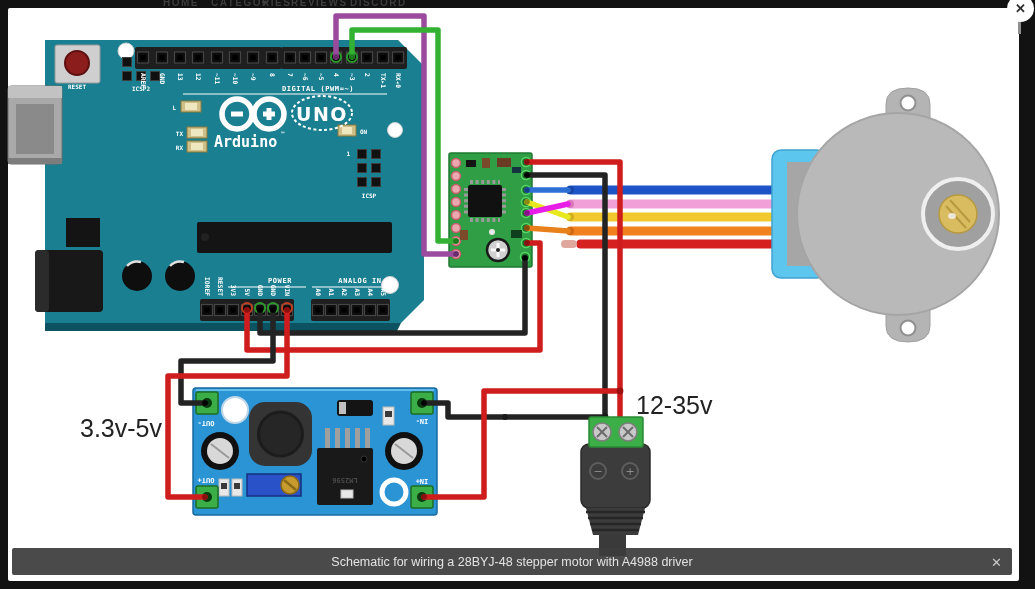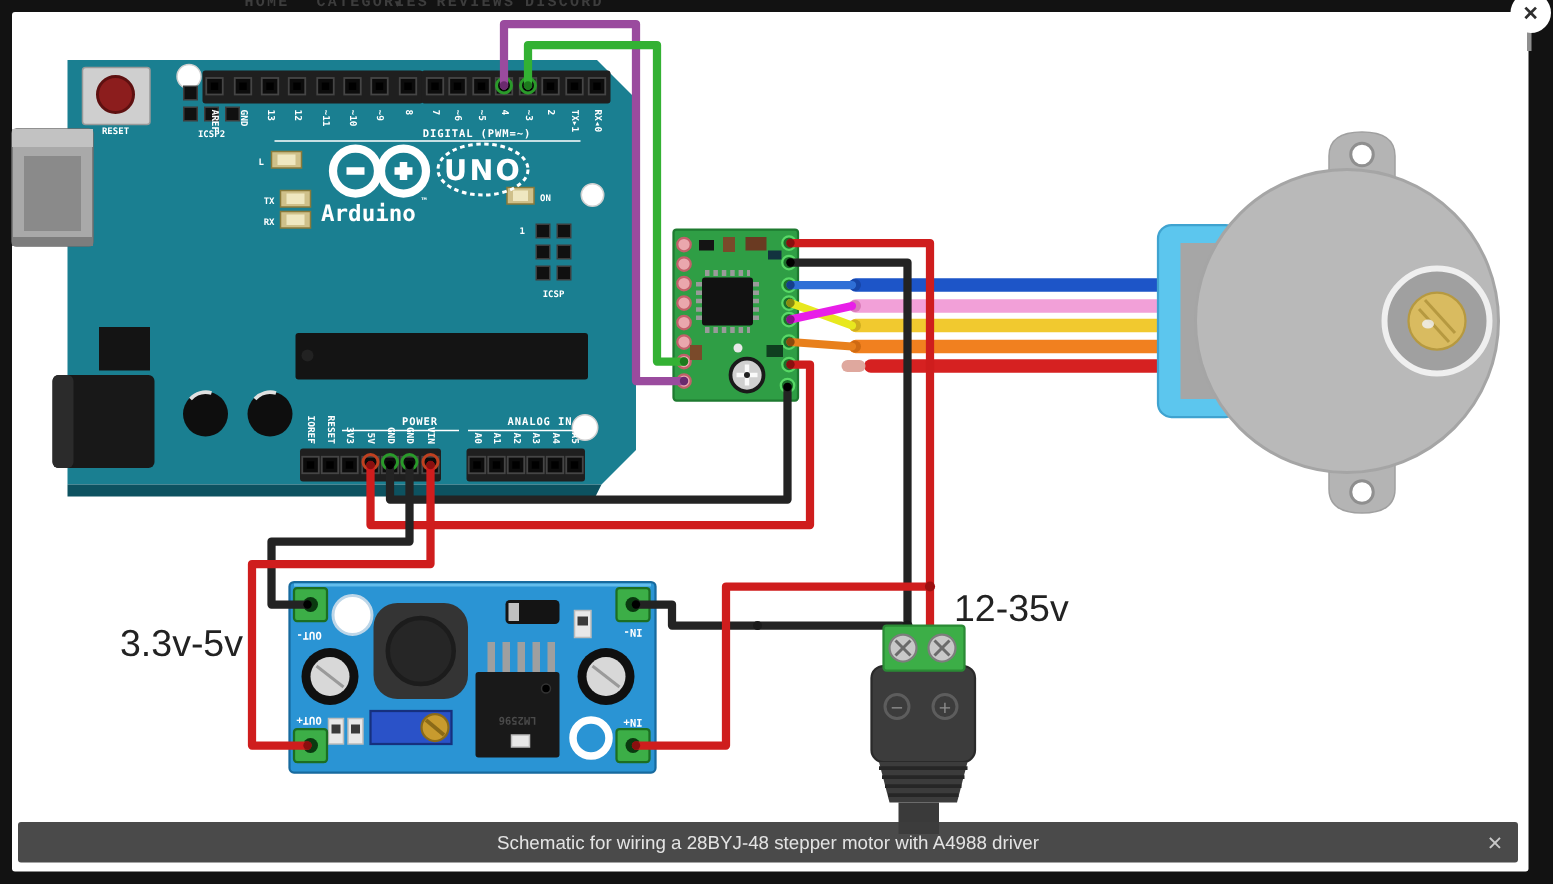--- a/index.html
+++ b/index.html
@@ -11,21 +11,21 @@
   .hdr{font-size:7px;letter-spacing:0.6px;}
   .tiny{font-size:6px;}
   .brand{font-size:15px;font-family:"DejaVu Sans Mono",monospace;font-weight:bold;}
   .uno{font-size:19px;letter-spacing:1.5px;font-family:"DejaVu Sans",sans-serif;font-weight:bold;}
   .tm{font-size:6px;}
   .bucklbl{font-size:7px;}
   .chiplbl{font-size:7px;fill:#4a4a4a;font-weight:bold;}
   .annot{font-family:"Liberation Sans",sans-serif;font-size:25px;fill:#222222;}
   .jacksym{font-size:11px;fill:#8d8d8d;font-family:"DejaVu Sans",sans-serif;}
   
-  .nav-strip{position:absolute;top:0;left:0;width:100%;height:7px;overflow:hidden;z-index:3;font-family:Liberation Mono, monospace;}
+  .nav-strip{position:absolute;top:0;left:0;width:100%;height:7px;overflow:hidden;z-index:3;}
   .nav-item{position:absolute;top:-3px;font-size:10px;font-weight:bold;color:#3d3d3d;letter-spacing:1.5px;white-space:nowrap;}
   .caption-bar{position:absolute;left:12px;top:548px;width:1000px;height:27px;background:rgba(60,60,60,0.93);border-radius:2px;display:flex;align-items:center;justify-content:center;z-index:2;}
   .caption-text{color:#e3e3e3;font-size:12.5px;}
   .caption-close{position:absolute;right:10px;top:50%;transform:translateY(-50%);color:#c9c9c9;font-size:13px;cursor:pointer;line-height:1;}
   .lb-close-stem{position:absolute;left:1018px;top:20px;width:3px;height:14px;background:#8f8f8f;z-index:3;}
   .lb-close{position:absolute;left:1007px;top:-5px;width:27px;height:27px;border-radius:50%;background:#ffffff;display:flex;align-items:center;justify-content:center;z-index:4;cursor:pointer;}
   .lb-close span{color:#2e2e2e;font-size:13px;font-weight:bold;line-height:1;}
 </style>
 </head>
 <body>

